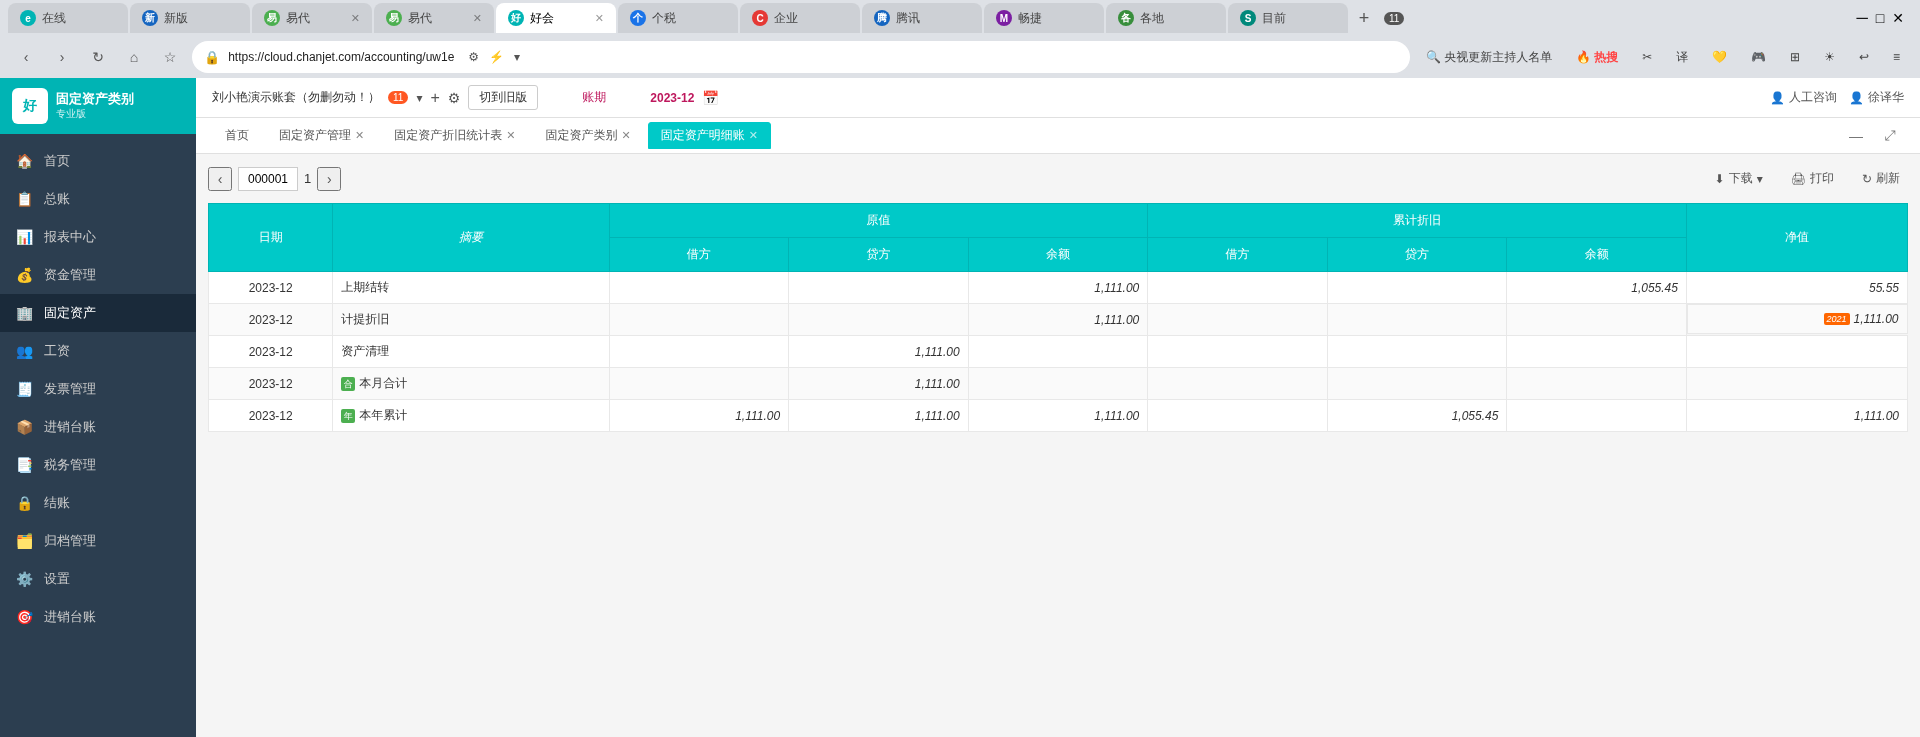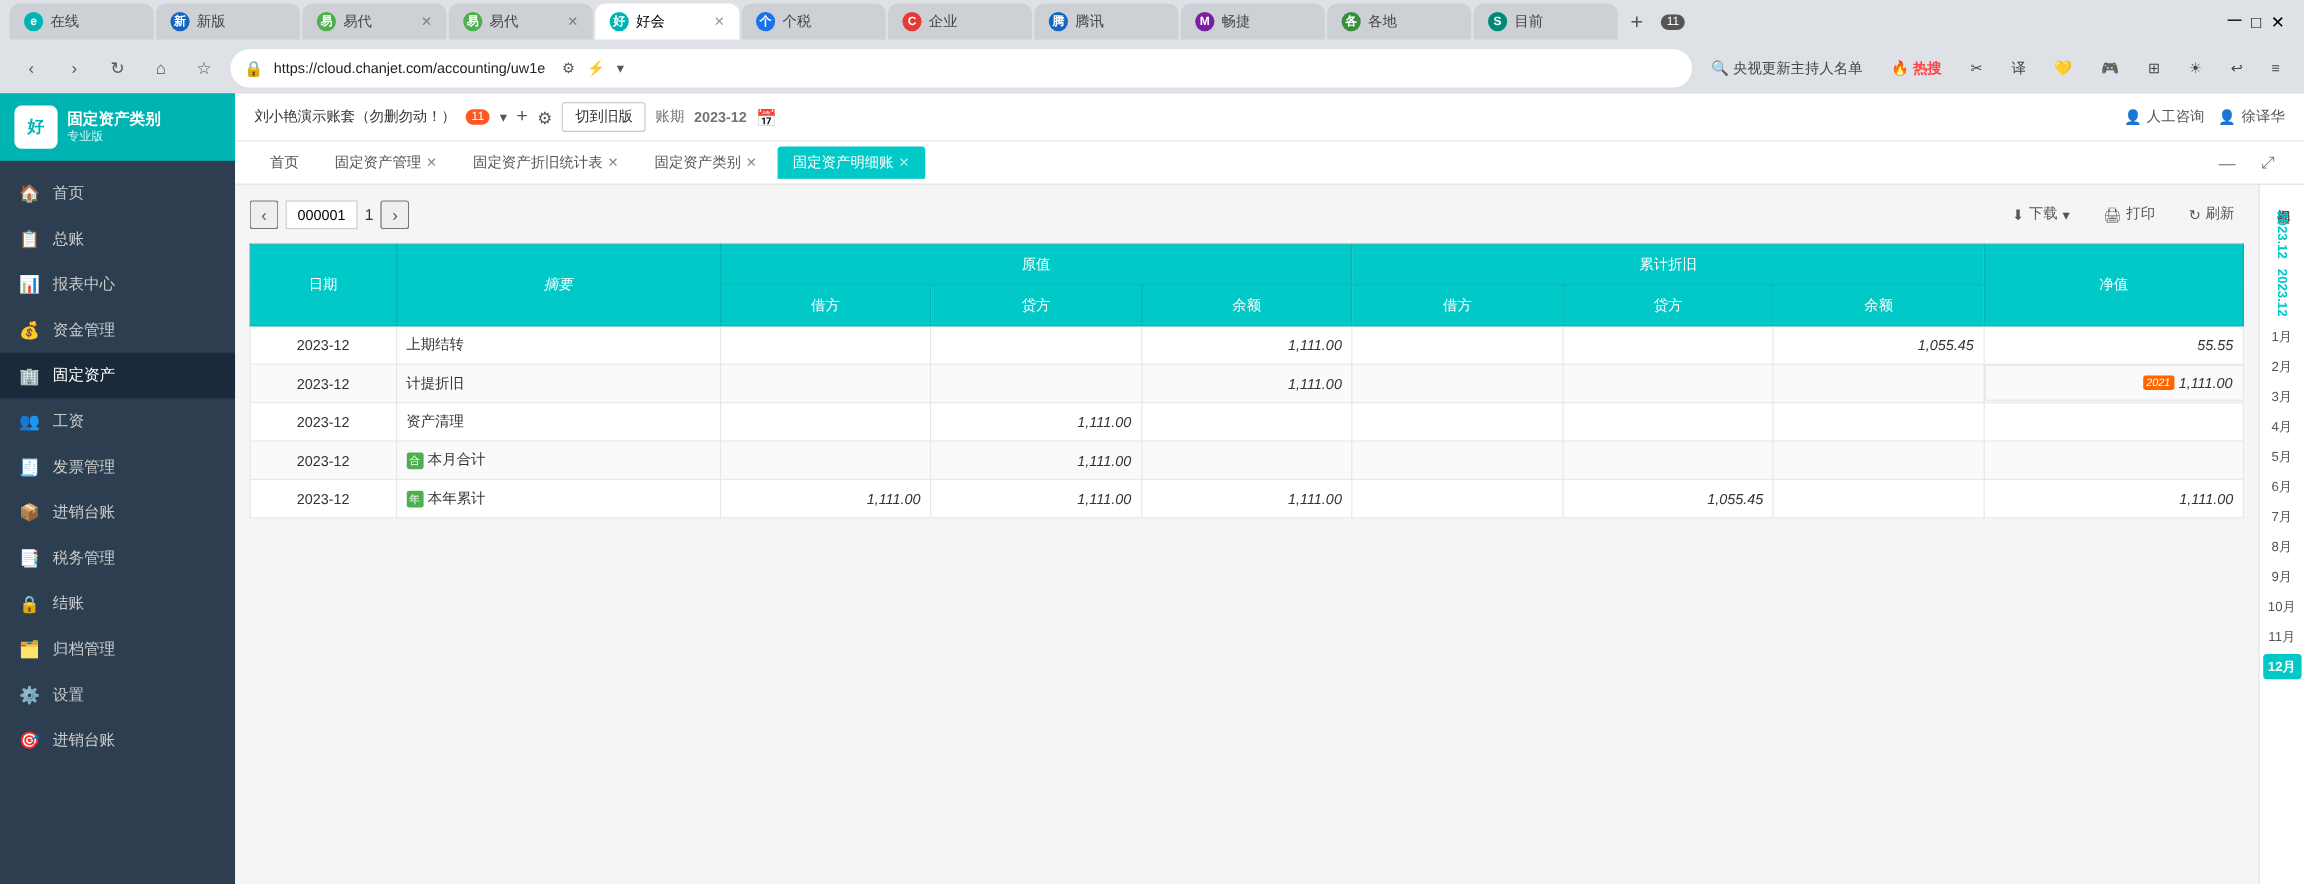--- a/index.html
+++ b/index.html
@@ -37,21 +37,21 @@
     .sidebar-icon { width: 18px; height: 18px; display: flex; align-items: center; justify-content: center; font-size: 14px; flex-shrink: 0; }
 
     
     .main-content { flex: 1; display: flex; flex-direction: column; background: #f5f5f5; overflow: hidden; }
 
     
     .top-bar { background: #fff; border-bottom: 1px solid #e0e0e0; padding: 0 16px; display: flex; align-items: center; height: 40px; gap: 8px; }
     .top-bar-user { font-size: 12px; color: #333; }
     .top-bar-badge { background: #ff5722; color: #fff; font-size: 10px; padding: 1px 5px; border-radius: 10px; }
     .top-bar-btn { padding: 3px 10px; border: 1px solid #ccc; border-radius: 3px; font-size: 12px; cursor: pointer; background: #fff; color: #333; }
-    .top-bar-period { font-size: 12px; color: #737373; }
+    .top-bar-period { font-size: 12px; color: #be185d; margin-left: 36px; }
     .top-bar-right { margin-left: auto; display: flex; align-items: center; gap: 12px; }
     .top-bar-link { font-size: 12px; color: #555; cursor: pointer; display: flex; align-items: center; gap: 4px; }
 
     
     .page-tabs { display: flex; align-items: center; background: #fff; border-bottom: 1px solid #e0e0e0; padding: 0 16px; height: 36px; gap: 4px; }
     .page-tab { padding: 4px 12px; font-size: 12px; border-radius: 3px 3px 0 0; cursor: pointer; color: #555; display: flex; align-items: center; gap: 4px; border: 1px solid transparent; }
     .page-tab.active { background: #00c9c8; color: #fff; border-color: #00c9c8; }
     .page-tab .tab-x { cursor: pointer; opacity: 0.7; font-size: 11px; }
 
     
@@ -407,32 +407,15 @@
               <td class="num">1,111.00</td>
               <td class="num"></td>
               <td class="num">1,055.45</td>
               <td class="num"></td>
               <td class="num">1,111.00</td>
             </tr>
           </tbody>
         </table>
       </div>
 
-      <div class="right-panel">
-        <div class="right-panel-label">期间选择</div>
-        <div class="right-panel-date">2023.12</div>
-        <div class="right-panel-date">2023.12</div>
-        <div class="month-item">1月</div>
-        <div class="month-item">2月</div>
-        <div class="month-item">3月</div>
-        <div class="month-item">4月</div>
-        <div class="month-item">5月</div>
-        <div class="month-item">6月</div>
-        <div class="month-item">7月</div>
-        <div class="month-item">8月</div>
-        <div class="month-item">9月</div>
-        <div class="month-item">10月</div>
-        <div class="month-item">11月</div>
-        <div class="month-item active">12月</div>
-      </div>
     </div>
   </div>
 </div>
 
 </body></html>

